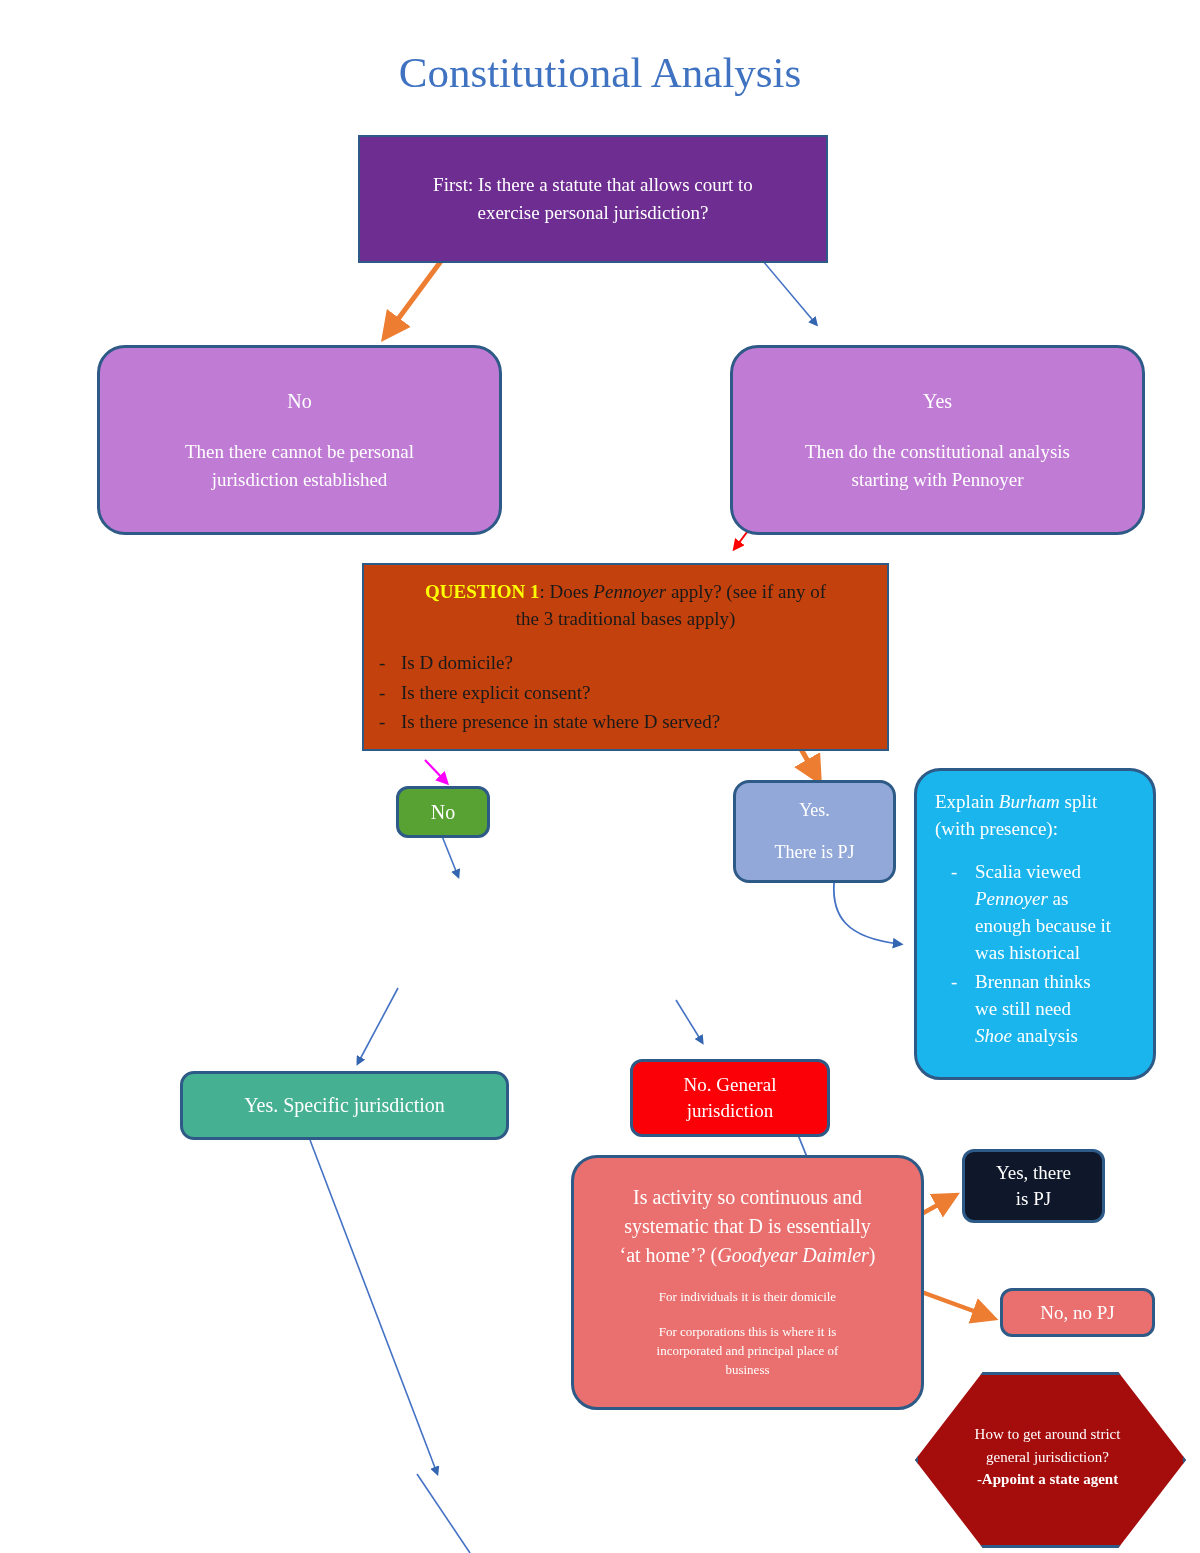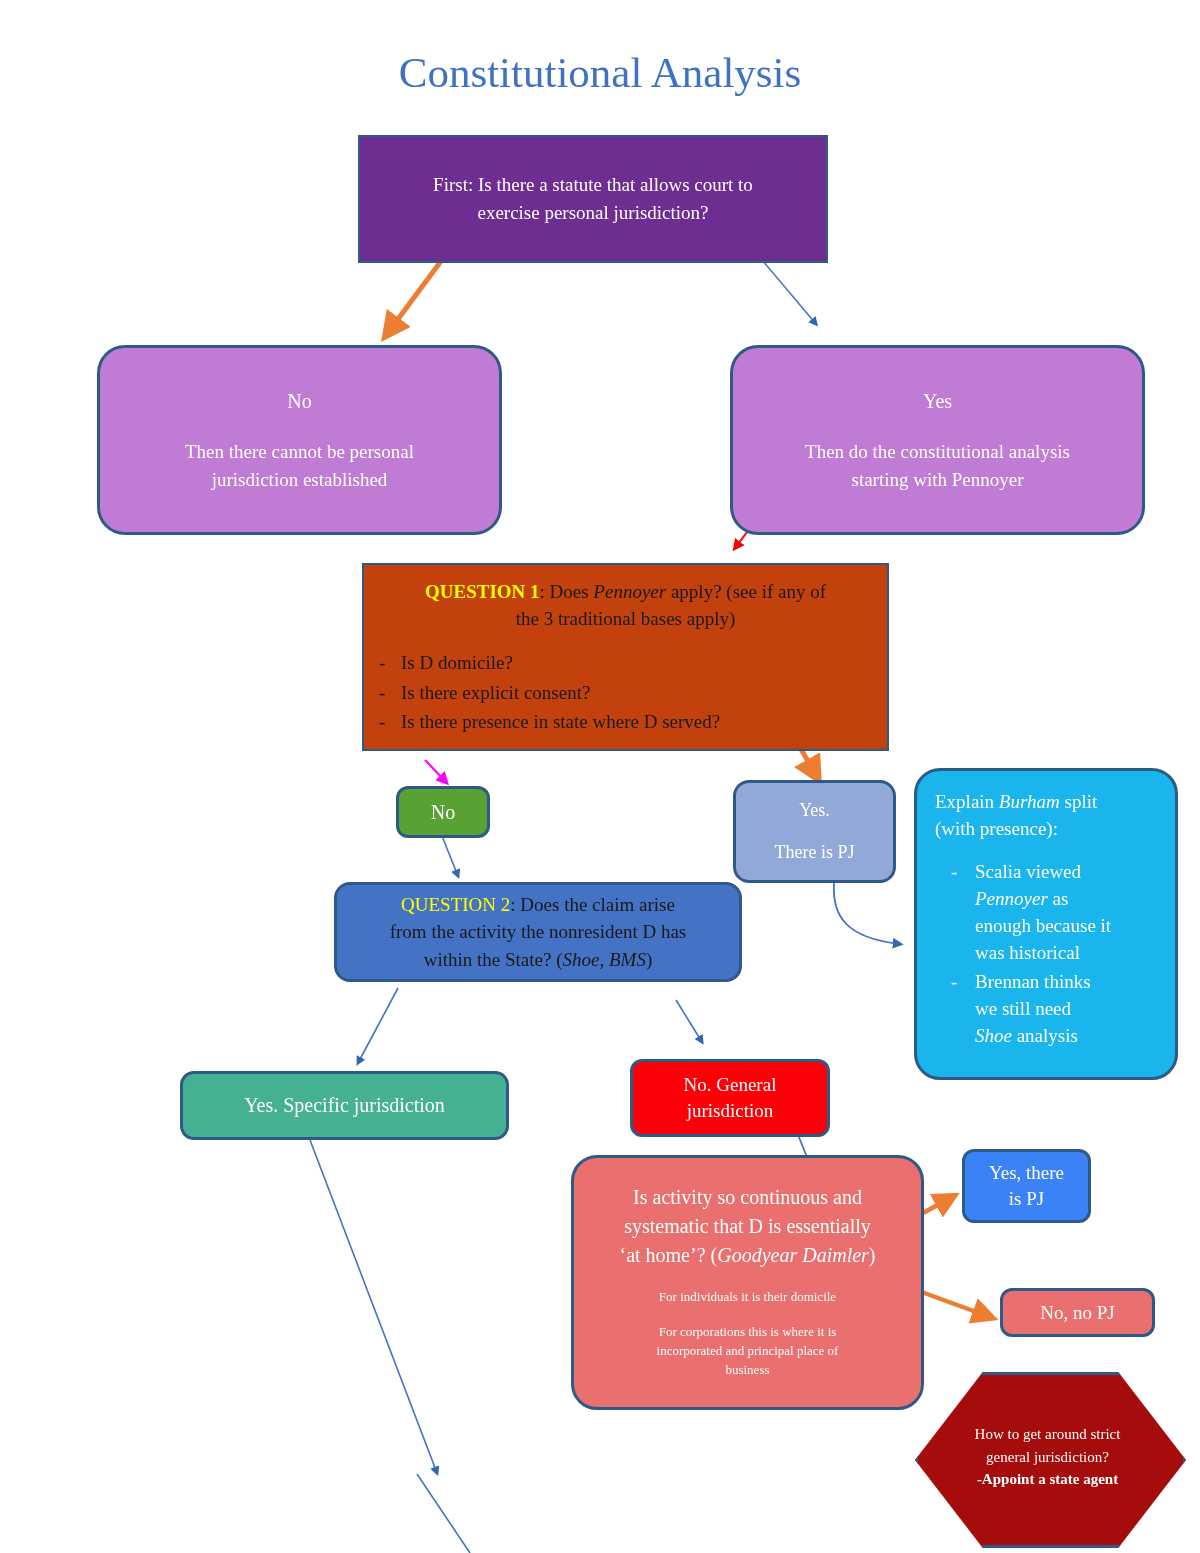--- a/index.html
+++ b/index.html
@@ -110,21 +110,21 @@
     left: 733px; top: 780px; width: 163px; height: 103px;
     background: #92A8D8;
     border: 3px solid #2E5A87;
     border-radius: 16px;
     font-size: 18px;
     line-height: 1.3;
   }
   .n-yes-pj .l1 { margin-bottom: 18px; }
 
   .n-burham {
-    left: 914px; top: 768px; width: 264px; height: 312px;
+    left: 914px; top: 768px; width: 242px; height: 312px;
     background: #19B5EC;
     border: 3px solid #2E5A87;
     border-radius: 26px;
     font-size: 19px;
     line-height: 1.42;
     align-items: flex-start;
     justify-content: flex-start;
     text-align: left;
     padding: 18px 14px 0 18px;
   }
@@ -176,22 +176,22 @@
   }
   .athome-small {
     font-size: 13px;
     line-height: 1.45;
     margin-top: 18px;
   }
   .athome-small p { margin: 0 0 16px 0; }
   .athome-small p:last-child { margin-bottom: 4px; }
 
   .n-yes-pj2 {
-    left: 962px; top: 1149px; width: 129px; height: 74px;
-    background: #3b82f6;
+    left: 962px; top: 1149px; width: 143px; height: 74px;
+    background: #0f172a;
     border: 3px solid #2E5A87;
     border-radius: 12px;
     font-size: 19px;
     line-height: 1.35;
   }
   .n-no-pj {
     left: 1000px; top: 1288px; width: 155px; height: 49px;
     background: #E9706E;
     border: 3px solid #2E5A87;
     border-radius: 12px;
@@ -328,29 +328,20 @@
       </li>
       <li>
         <span class="dash">-</span>
         <span>Brennan thinks</span><br>
         <span>we still need</span><br>
         <span class="ital">Shoe</span><span> analysis</span>
       </li>
     </ul>
   </div>
 
-  <div class="node n-q2">
-    <div>
-      <span class="kw-yellow">QUESTION 2</span><span>: Does the claim arise</span>
-    </div>
-    <div>from the activity the nonresident D has</div>
-    <div>
-      <span>within the State? (</span><span class="ital">Shoe, BMS</span><span>)</span>
-    </div>
-  </div>
 
   <div class="node n-specific">
     <div>Yes. Specific jurisdiction</div>
   </div>
 
   <div class="node n-general">
     <div>No. General</div>
     <div>jurisdiction</div>
   </div>
 

